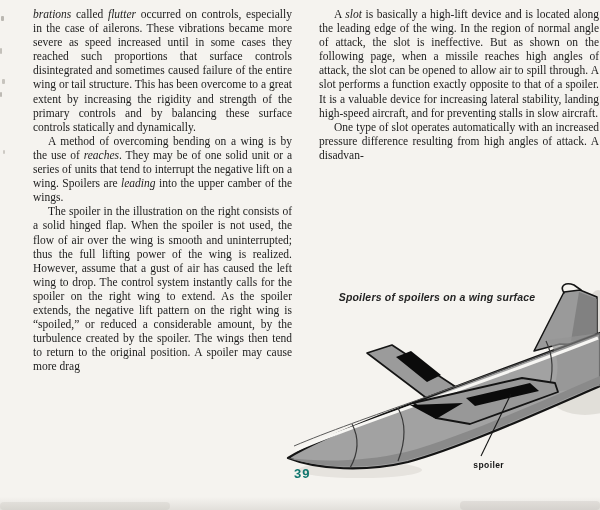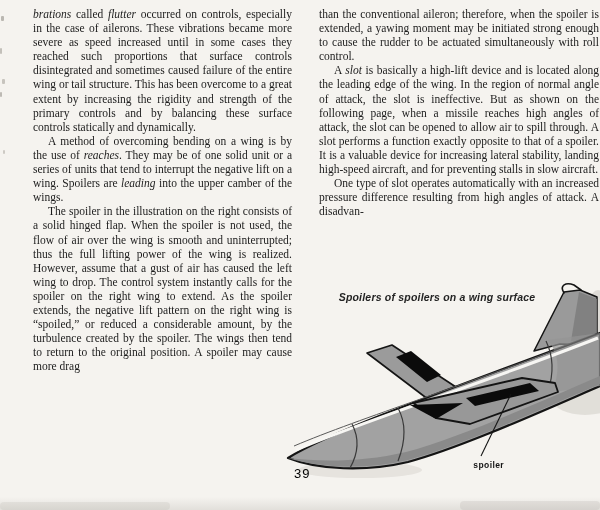--- a/index.html
+++ b/index.html
@@ -19,22 +19,22 @@
              font-family:"Liberation Sans","DejaVu Sans",sans-serif; font-weight:bold;
              font-style:italic; font-size:10.5px; color:#232323; letter-spacing:0.2px; }
 
   .figure-svg { position:absolute; left:240px; top:280px; width:360px; height:230px; }
 
   .spoiler-label { position:absolute; left:456px; top:460px; width:48px; text-align:right;
                    font-family:"Liberation Sans","DejaVu Sans",sans-serif; font-weight:bold;
                    font-size:8.5px; color:#161616; letter-spacing:0.4px; }
 
   .page-number { position:absolute; left:294px; top:466px;
-                 font-family:"Liberation Sans","DejaVu Sans",sans-serif; font-weight:normal;
-                 font-size:13px; color:#000000; letter-spacing:1px; }
+                 font-family:"Liberation Sans","DejaVu Sans",sans-serif; font-weight:bold;
+                 font-size:13px; color:#0f766e; letter-spacing:1px; }
 
   .speck { position:absolute; border-radius:1px; }
   .s1 { left:1px; top:16px; width:3px; height:5px; background:#bab7b1; }
   .s2 { left:0;   top:48px; width:2px; height:6px; background:#c3c0ba; }
   .s3 { left:2px; top:79px; width:3px; height:5px; background:#c7c4be; }
   .s4 { left:0;   top:92px; width:2px; height:5px; background:#bdbab4; }
   .s5 { left:3px; top:150px; width:2px; height:4px; background:#cdcac4; }
 
   .bottom-band { position:absolute; left:0; bottom:0; width:600px; height:13px;
                  background:linear-gradient(to bottom, rgba(255,255,255,0), rgba(125,120,112,0.16)); }
@@ -53,21 +53,20 @@
   <div class="speck s3"></div>
   <div class="speck s4"></div>
   <div class="speck s5"></div>
 
   <div class="col col-left">
       <p class="para"><em>brations</em><span> called </span><em>flutter</em><span> occurred on controls, especially in the case of ailerons. These vibrations became more severe as speed increased until in some cases they reached such proportions that surface controls disintegrated and sometimes caused failure of the entire wing or tail structure. This has been overcome to a great extent by increasing the rigidity and strength of the primary controls and by balancing these surface controls statically and dynamically.</span></p>
       <p class="para indent"><span>A method of overcoming bending on a wing is by the use of </span><em>reaches</em><span>. They may be of one solid unit or a series of units that tend to interrupt the negative lift on a wing. Spoilers are </span><em>leading</em><span> into the upper camber of the wings.</span></p>
       <p class="para indent"><span>The spoiler in the illustration on the right consists of a solid hinged flap. When the spoiler is not used, the flow of air over the wing is smooth and uninterrupted; thus the full lifting power of the wing is realized. However, assume that a gust of air has caused the left wing to drop. The control system instantly calls for the spoiler on the right wing to extend. As the spoiler extends, the negative lift pattern on the right wing is “spoiled,” or reduced a considerable amount, by the turbulence created by the spoiler. The wings then tend to return to the original position. A spoiler may cause more drag</span></p>
     </div>
   <div class="col col-right">
-      <p class="para"><span>than the conventional aileron; therefore, when the spoiler is extended, a yawing moment may be initiated strong enough to cause the rudder to be actuated simultaneously with roll control.</span></p>
       <p class="para indent"><span>A </span><em>slot</em><span> is basically a high-lift device and is located along the leading edge of the wing. In the region of normal angle of attack, the slot is ineffective. But as shown on the following page, when a missile reaches high angles of attack, the slot can be opened to allow air to spill through. A slot performs a function exactly opposite to that of a spoiler. It is a valuable device for increasing lateral stability, landing high-speed aircraft, and for preventing stalls in slow aircraft.</span></p>
       <p class="para indent"><span>One type of slot operates automatically with an increased pressure difference resulting from high angles of attack. A disadvan-</span></p>
     </div>
 
   <div class="caption">Spoilers of spoilers on a wing surface</div>
 
   <svg class="figure-svg" viewBox="240 280 360 230" xmlns="http://www.w3.org/2000/svg">
 
     <ellipse cx="360" cy="470" rx="62" ry="8" opacity="0.55" fill="#d8d5d0"></ellipse>
     <ellipse cx="585" cy="400" rx="32" ry="15" opacity="0.7" fill="#d8d5d0"></ellipse>

